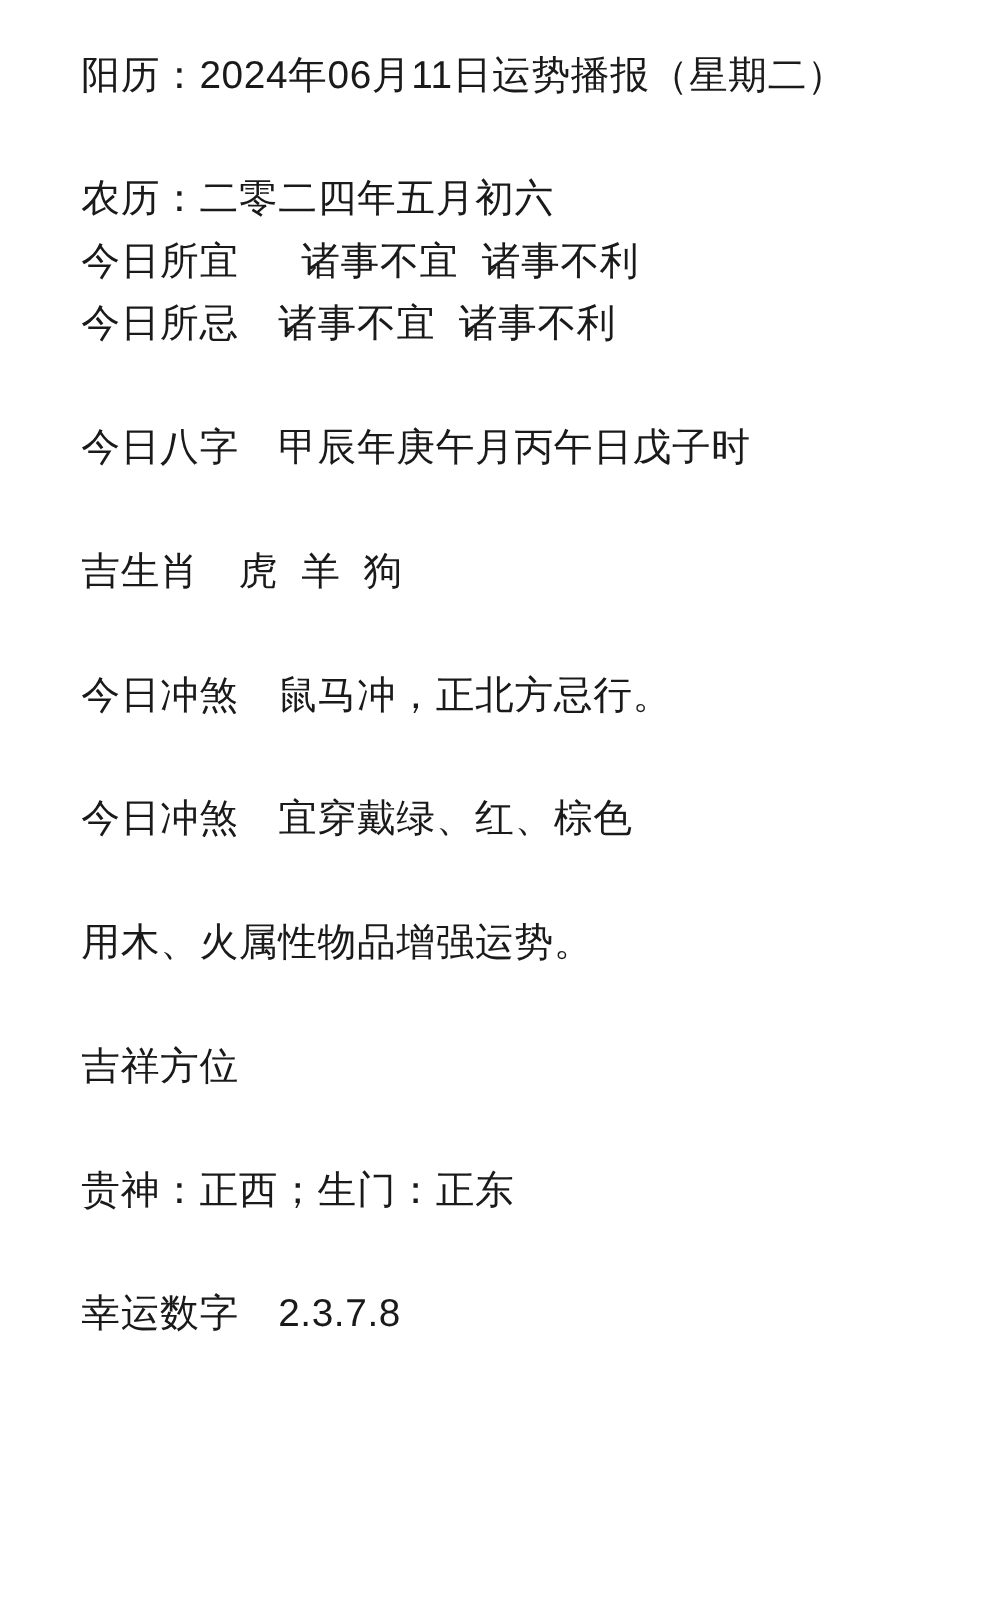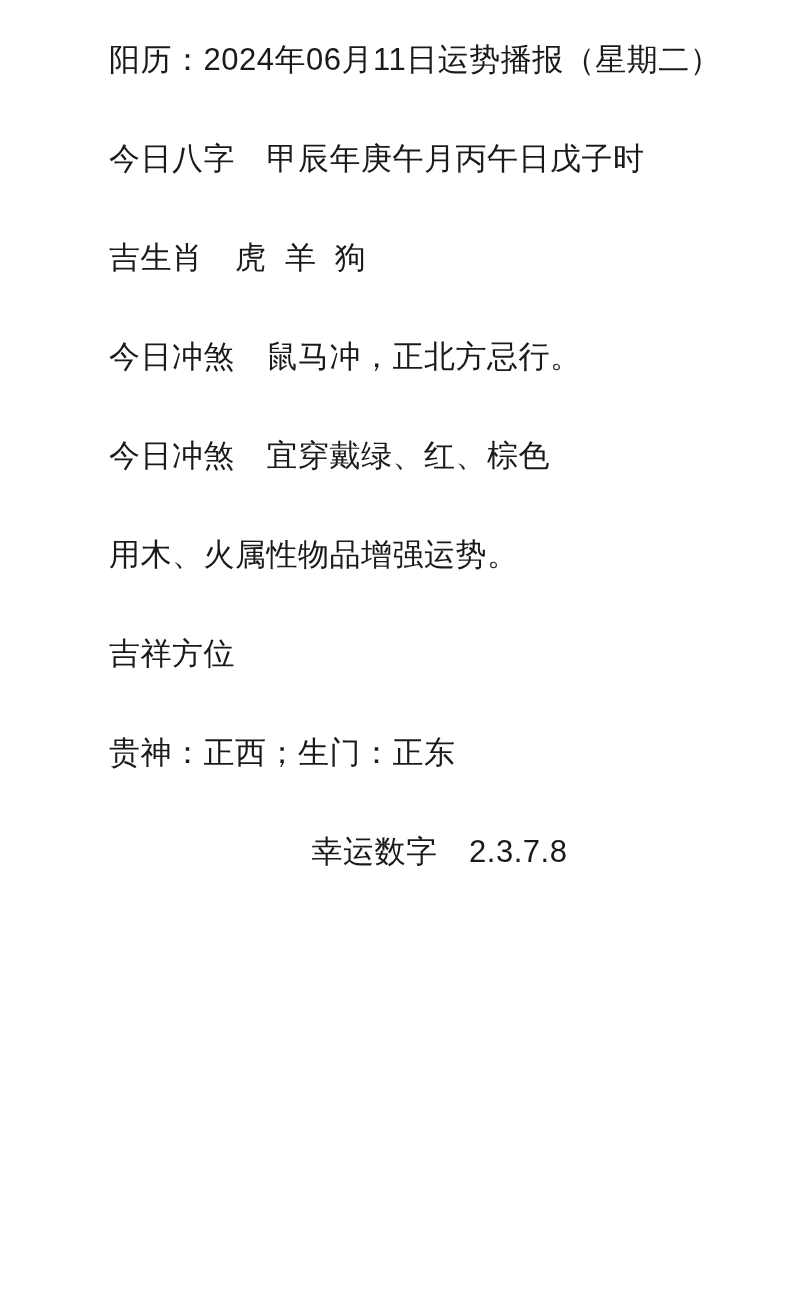--- a/index.html
+++ b/index.html
@@ -18,43 +18,46 @@
   .doc {
     box-sizing: border-box;
     width: 800px;
     padding: 35px 30px 0 65px;
   }
   .para {
     margin: 0 0 49px 0;
   }
   .para:last-child {
     margin-bottom: 0;
-    text-align: center;
   }
   .line {
     display: block;
     font-size: 31px;
     line-height: 50px;
     font-weight: 400;
     letter-spacing: 0.5px;
     word-spacing: 0.3em;
     white-space: pre-wrap;
     color: #1a1a1a;
-    margin-left: 44px;
   }
 </style>
 </head>
 <body>
 
 <div class="doc">
 
   <div class="para">
     <span class="line">阳历：2024年06月11日运势播报（星期二）</span>
   </div>
 
+  <div class="para">
+    <span class="line">农历：二零二四年五月初六</span>
+    <span class="line">今日所宜　 诸事不宜 诸事不利</span>
+    <span class="line">今日所忌　诸事不宜 诸事不利</span>
+  </div>
 
   <div class="para">
     <span class="line">今日八字　甲辰年庚午月丙午日戊子时</span>
   </div>
 
   <div class="para">
     <span class="line">吉生肖　虎 羊 狗</span>
   </div>
 
 

